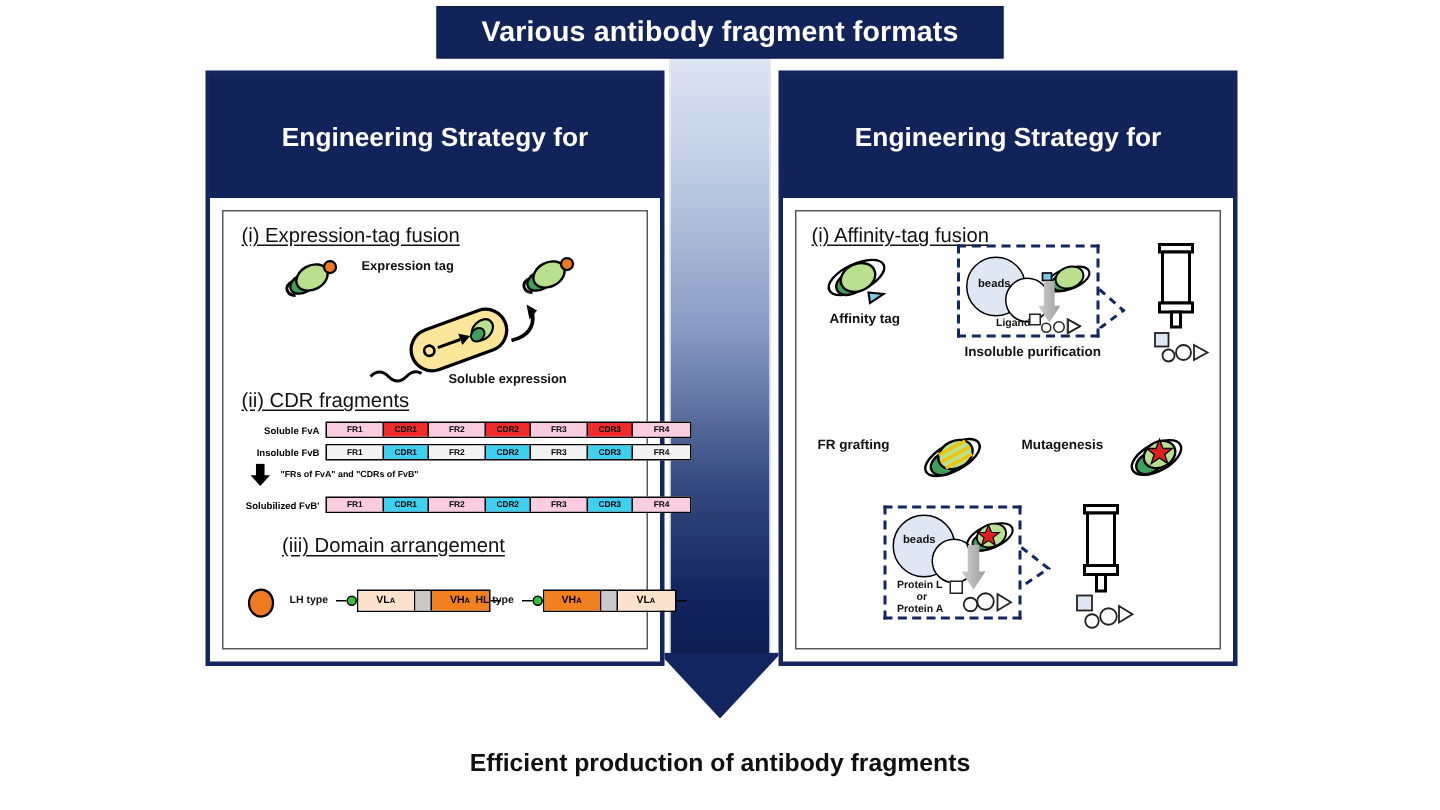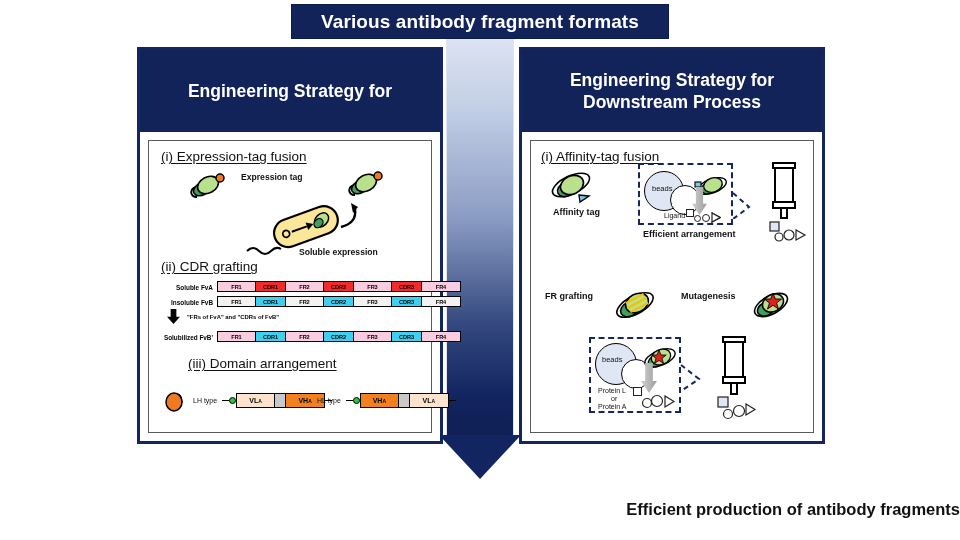--- a/index.html
+++ b/index.html
@@ -56,21 +56,21 @@
     border:1px solid #5a5a5a; background:#fff;padding-left:31px;
   }
   .sec-title{
     font-size:13.5px; font-weight:normal; color:#111;
     text-decoration:underline; text-underline-offset:2px;
     position:absolute;
   }
 
   
   .lbl{ position:absolute; font-size:8.2px; font-weight:bold; color:#111; white-space:nowrap;}
-  .lbl-n{ position:absolute; font-size:7px; font-weight:normal; color:#111; white-space:nowrap;}
+  .lbl-n{ position:absolute; font-size:7px; font-weight:bold; color:#111; white-space:nowrap;}
 
   
   .ab{ position:absolute; width:40px; height:30px; }
   .ab svg{ display:block; }
 
   
   .fvrow{ position:absolute; height:11px; display:flex; align-items:stretch;
           border:1px solid #000; background:#fff; }
   .fvrow .seg{
     border-right:1px solid #000; display:flex; align-items:center; justify-content:center;
@@ -114,21 +114,21 @@
     background:linear-gradient(to right,#cfcfcf,#9e9e9e);
     clip-path:polygon(26% 0, 74% 0, 74% 60%, 100% 60%, 50% 100%, 0 60%, 26% 60%);
   }
   .column{ position:absolute; }
   .shape-sq{ position:absolute; border:1.3px solid #222; }
   .shape-ci{ position:absolute; border:1.3px solid #222; border-radius:50%; }
   .shape-tr{ position:absolute; width:0;height:0; }
 
   
   #bottom-caption{
-    position:absolute; left:0; top:500px; width:960px; text-align:right;
+    position:absolute; left:0; top:500px; width:960px; text-align:center;
     font-size:16.5px; font-weight:bold; color:#111;
   }
 </style>
 </head>
 <body>
 
 <div class="stage">
 
   <div id="center-arrow">
     <div class="shaft"></div>
@@ -176,21 +176,21 @@
             <polygon points="62,22 69,26 62,30" fill="#000"></polygon>
             <ellipse cx="78" cy="25" rx="8" ry="6" transform="rotate(-25 78 25)" fill="#b9e08c" stroke="#000" stroke-width="1.5"></ellipse>
             <ellipse cx="74" cy="27" rx="5" ry="4" transform="rotate(-25 74 27)" fill="#3fa05c" stroke="#000" stroke-width="1.3"></ellipse>
           </g>
           <path d="M96 26 q16 -4 14 -18" fill="none" stroke="#000" stroke-width="2.4"></path>
           <polygon points="106,2 113,6 108,12" fill="#000"></polygon>
         </svg>
       </div>
       <div class="lbl" style="left:150px; top:106px; font-size:8.6px;">Soluble expression</div>
 
-      <div class="sec-title" style="left:12px; top:118px;">(ii) CDR grafting</div>
+      <div class="sec-title" style="left:12px; top:118px;">(ii) CDR fragments</div>
 
       <div id="cdr-rows">
           <div class="fvlabel" style="left: 0px; top: 142.6px; width: 64px;">Soluble FvA</div>
           <div class="fvrow" style="left: 68px; top: 140px;">
             <div class="seg fr-pink" style="width: 38px;">FR1</div>
             <div class="seg cdr-red" style="width: 30px;">CDR1</div>
             <div class="seg fr-pink" style="width: 38px;">FR2</div>
             <div class="seg cdr-red" style="width: 30px;">CDR2</div>
             <div class="seg fr-pink" style="width: 38px;">FR3</div>
             <div class="seg cdr-red" style="width: 30px;">CDR3</div>
@@ -253,21 +253,20 @@
         </span>
         <span class="stub"></span>
       </div>
 
     </div>
   </div>
 
   <div class="panel" id="panel-downstream">
     <div class="panel-header">
       <span>Engineering Strategy for</span>
-      <span>Downstream Process</span>
     </div>
     <div class="panel-body">
 
       <div class="sec-title" style="left:10px; top:8px;">(i) Affinity-tag fusion</div>
 
       <div class="ab" style="left:16px; top:28px;">
         <svg width="58" height="36" viewBox="0 0 58 36">
           <ellipse cx="24" cy="16" rx="20" ry="9" transform="rotate(-25 24 16)" fill="none" stroke="#000" stroke-width="1.6"></ellipse>
           <ellipse cx="20" cy="20" rx="10" ry="7" transform="rotate(-25 20 20)" fill="#3fa05c" stroke="#000" stroke-width="1.6"></ellipse>
           <ellipse cx="25" cy="16" rx="12" ry="9" transform="rotate(-25 25 16)" fill="#b9e08c" stroke="#000" stroke-width="1.6"></ellipse>
@@ -292,21 +291,21 @@
         <div class="grayarrow" style="left:52px; top:22px; width:15px; height:28px;"></div>
         <div class="shape-sq" style="left:46px; top:44px; width:8px; height:8px; background:#fff;"></div>
         <div class="shape-ci" style="left:54px; top:50px; width:7px; height:7px; background:#fff;"></div>
         <div class="shape-ci" style="left:62px; top:49px; width:8px; height:8px; background:#fff;"></div>
         <div class="shape-tr" style="left:71px; top:47px; border-top:5px solid transparent; border-bottom:5px solid transparent; border-left:9px solid #fff; filter:drop-shadow(0 0 0 #000);">
           <svg width="10" height="11" viewBox="0 0 10 11" style="position:absolute; left:-9px; top:-5px;">
               <polygon points="1,1 9,5.5 1,10" fill="#fff" stroke="#222" stroke-width="1.2"></polygon>
             </svg>
         </div>
       </div>
-      <div class="lbl" style="left:112px; top:88px; font-size:9px;">Efficient arrangement</div>
+      <div class="lbl" style="left:112px; top:88px; font-size:9px;">Insoluble purification</div>
 
       <svg style="position:absolute; left:200px; top:48px;" width="40" height="30">
         <path d="M2 4 L18 18 L2 30" fill="none" stroke="#13265f" stroke-width="2" stroke-dasharray="5,4"></path>
       </svg>
       <div class="column" style="left:236px; top:20px;">
         <svg width="34" height="60" viewBox="0 0 34 60">
           <rect x="6" y="2" width="22" height="5" fill="#fff" stroke="#000" stroke-width="2"></rect>
           <rect x="8" y="7" width="18" height="34" fill="#fff" stroke="#000" stroke-width="2"></rect>
           <rect x="6" y="41" width="22" height="6" fill="#fff" stroke="#000" stroke-width="2"></rect>
           <rect x="14" y="47" width="6" height="10" fill="#fff" stroke="#000" stroke-width="2"></rect>

